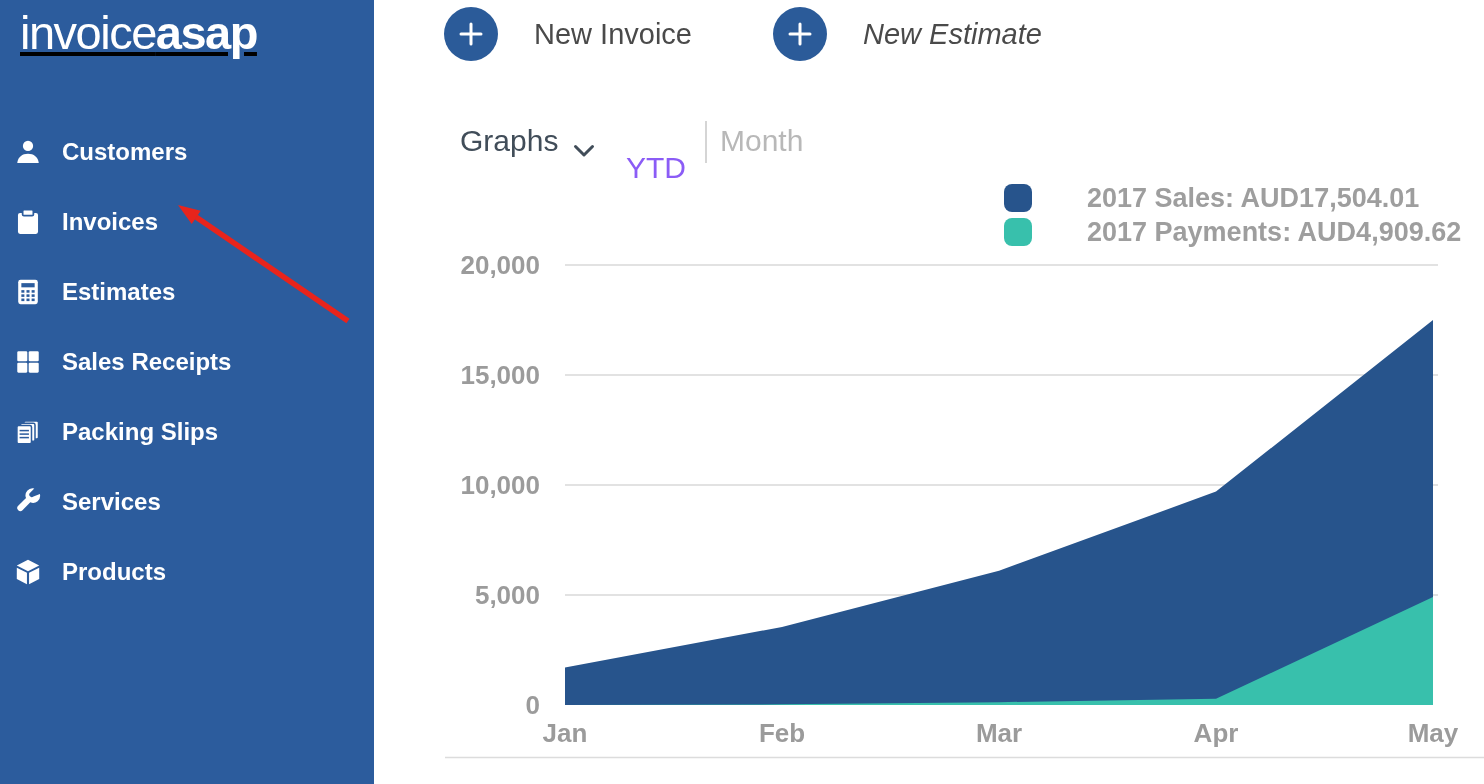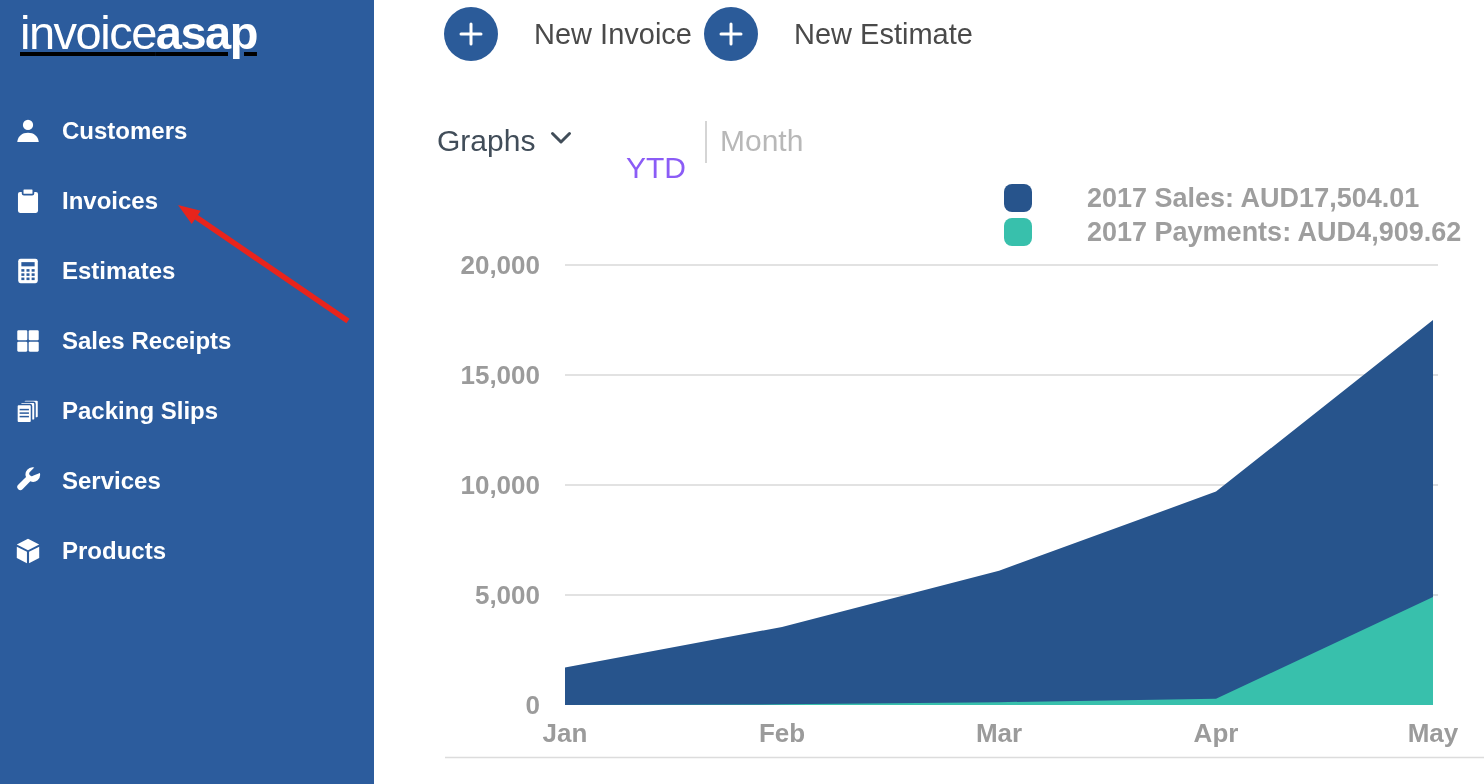--- a/index.html
+++ b/index.html
@@ -6,34 +6,34 @@
   body{
     width:1484px;height:784px;position:relative;overflow:hidden;
     background:#ffffff;font-family:"Liberation Sans",sans-serif;
   }
   
   .sidebar{position:absolute;left:0;top:0;width:374px;height:784px;background:#2C5C9D;text-decoration:underline;}
   .logo{padding:6px 0 0 20px;color:#fff;font-size:47px;letter-spacing:-1.5px;line-height:1.15;cursor:pointer;}
   .logo .light{font-weight:300;}
   .logo .bold{font-weight:700;}
   .menu{list-style:none;position:absolute;top:96px;left:0;right:0;margin:0;padding:0;}
-  .menu li{height:70px;display:flex;align-items:center;padding-left:10px;color:#fff;font-size:24px;font-weight:600;cursor:pointer;}
+  .menu li{height:70px;display:flex;align-items:flex-end;padding-left:10px;color:#fff;font-size:24px;font-weight:600;cursor:pointer;}
   .menu li.gap{margin-top:40px;}
   .menu .ic{width:36px;display:flex;justify-content:center;margin-right:16px;flex:none;}
   .menu .ic svg{width:28px;height:28px;fill:#fff;}
   
   .overlay{position:absolute;left:0;top:0;width:1484px;height:784px;pointer-events:none;z-index:6;}
   
   .action-btn{position:absolute;display:flex;align-items:center;background:none;border:none;padding:0;cursor:pointer;font-family:inherit;gap:20px;}
   #btn-new-invoice{left:444px;top:7px;}
-  #btn-new-estimate{left:704px;top:7px;}
+  #btn-new-estimate{left:773px;top:7px;font-style:italic;}
   .plus-circle{width:54px;height:54px;border-radius:50%;background:#2B5B99;display:flex;align-items:center;justify-content:center;flex:none;}
   .btn-label{margin-left:16px;font-size:29px;color:#4A4A4A;}
   
-  #graphs{position:absolute;left:437px;top:124px;display:flex;align-items:flex-start;font-size:30px;color:#414D59;cursor:pointer;z-index:3;}
+  #graphs{position:absolute;left:460px;top:124px;display:flex;align-items:flex-end;font-size:30px;color:#414D59;cursor:pointer;z-index:3;}
   #graphs .chev{margin-left:15px;margin-top:7px;}
   .tab{position:absolute;top:124px;font-size:30px;cursor:pointer;z-index:3;}
   #tab-ytd{left:626px;color:#8b5cf6;font-weight:400;margin-top:27px;}
   #tab-month{left:720px;color:#B8B8B8;}
   .tab-divider{position:absolute;left:705px;top:121px;width:2px;height:42px;background:#D5D5D5;z-index:3;}
   
   #legend{position:absolute;left:1004px;top:183px;z-index:3;}
   .lrow{display:flex;align-items:center;margin-bottom:4px;height:30px;}
   .swatch{width:28px;height:28px;border-radius:8px;margin-right:15px;flex:none;}
   .ltext{font-size:27px;font-weight:700;color:#9E9E9E;white-space:nowrap;margin-left:40px;}

